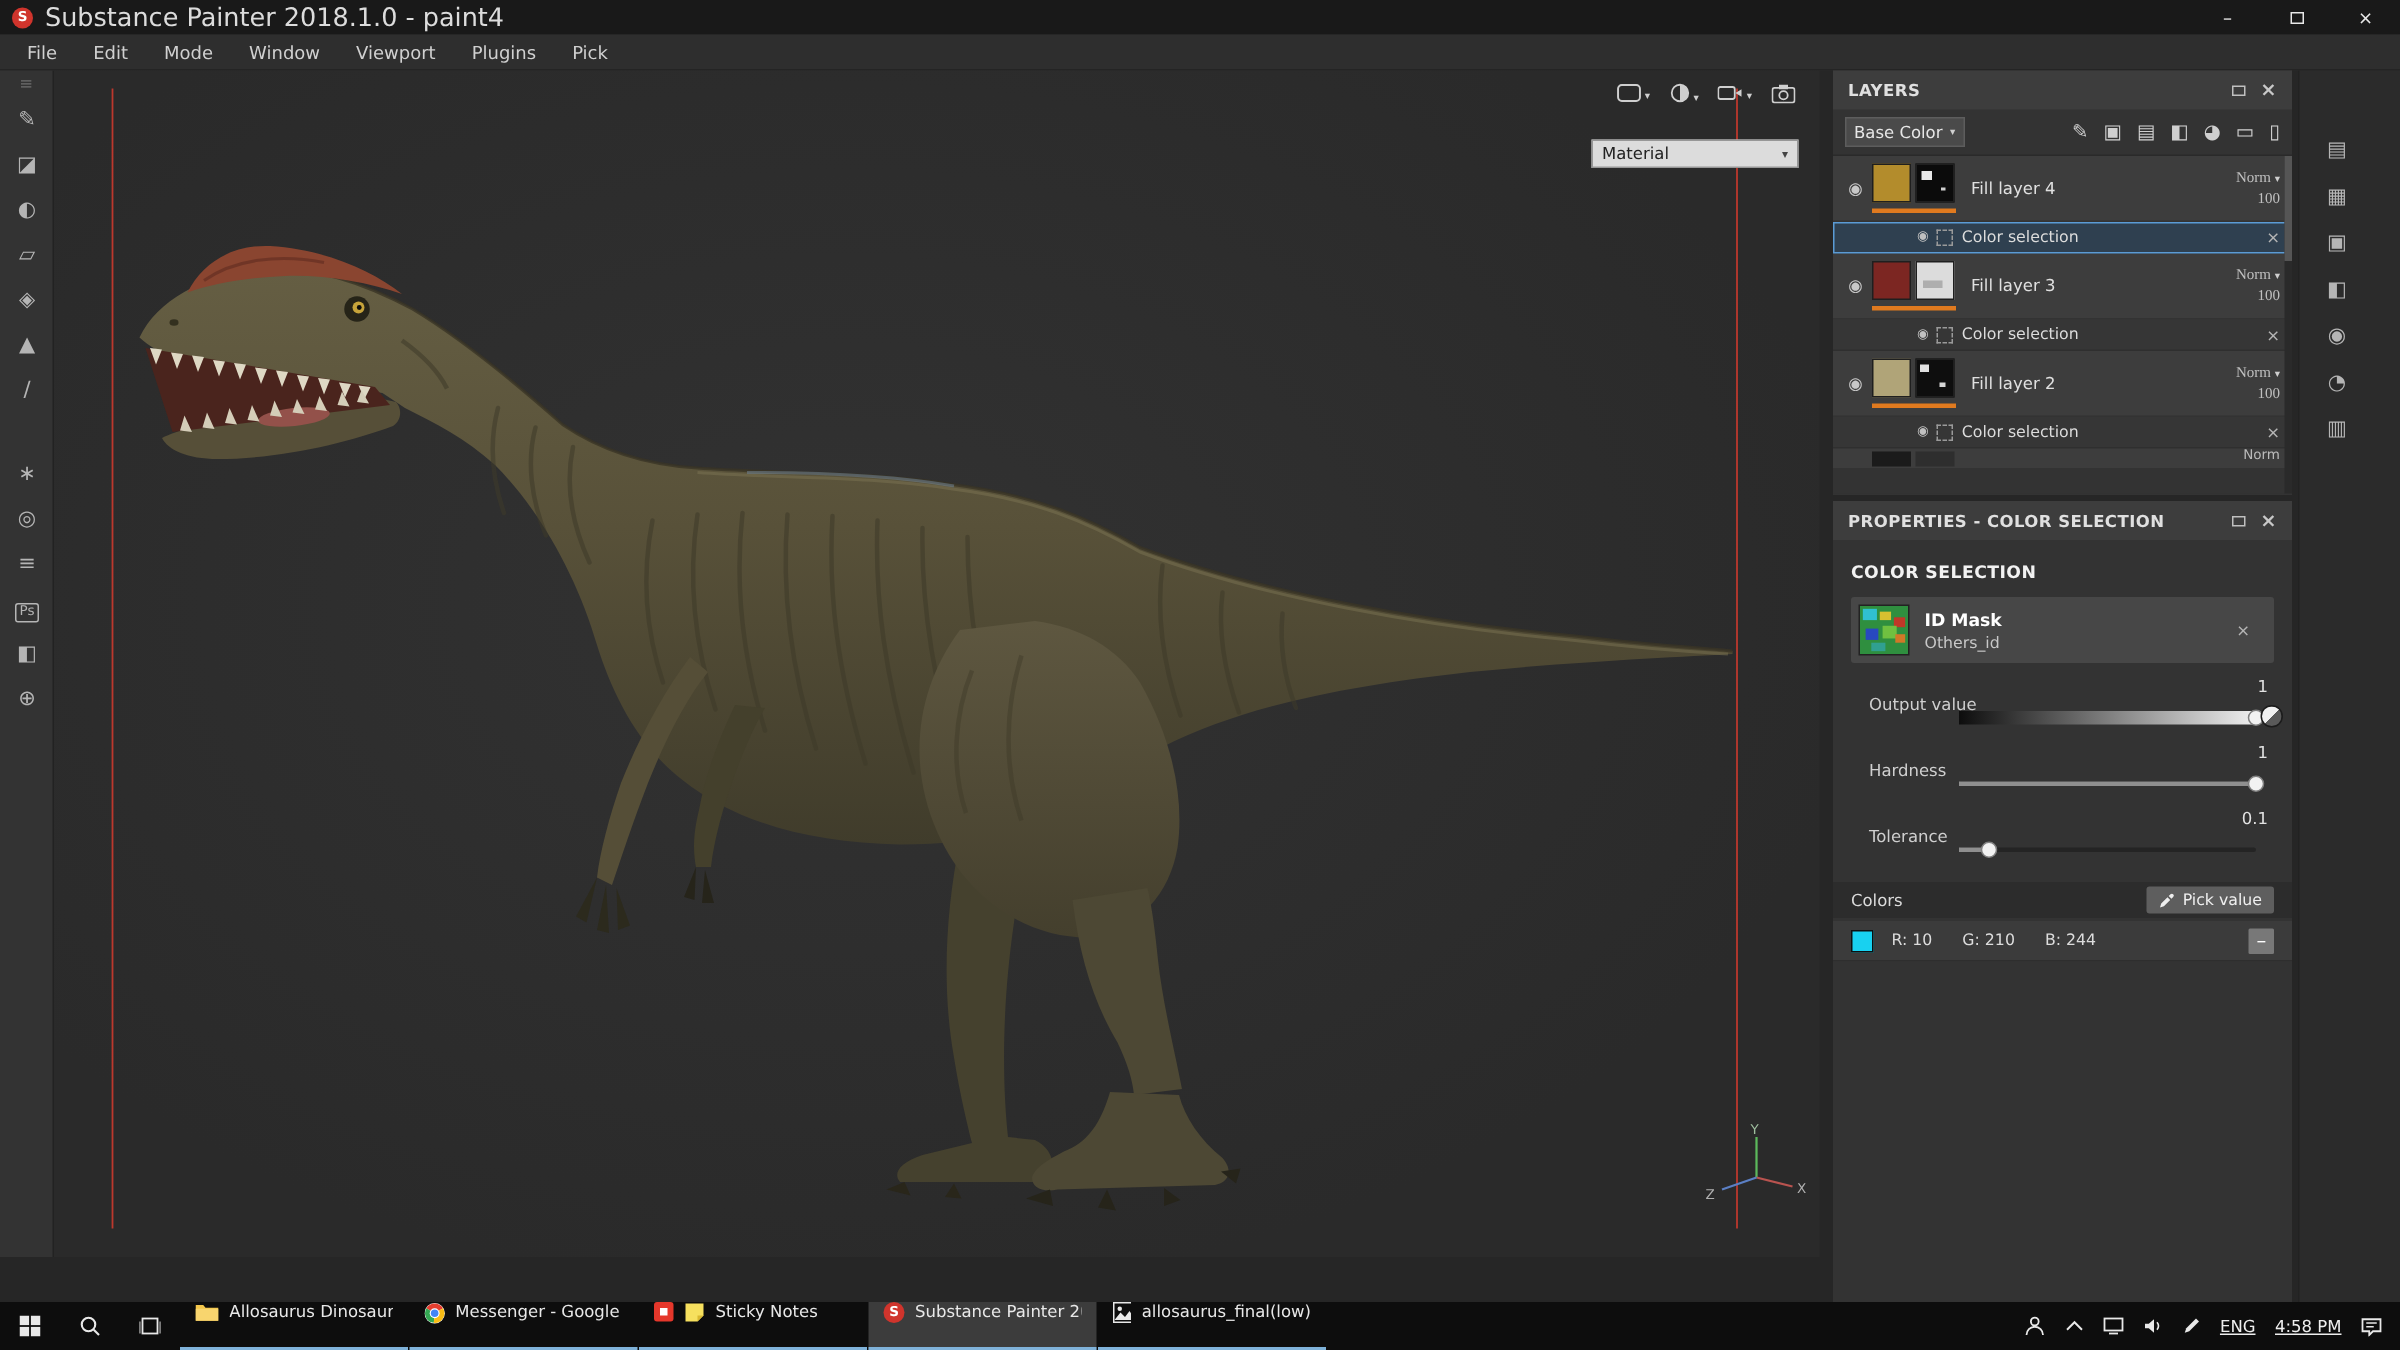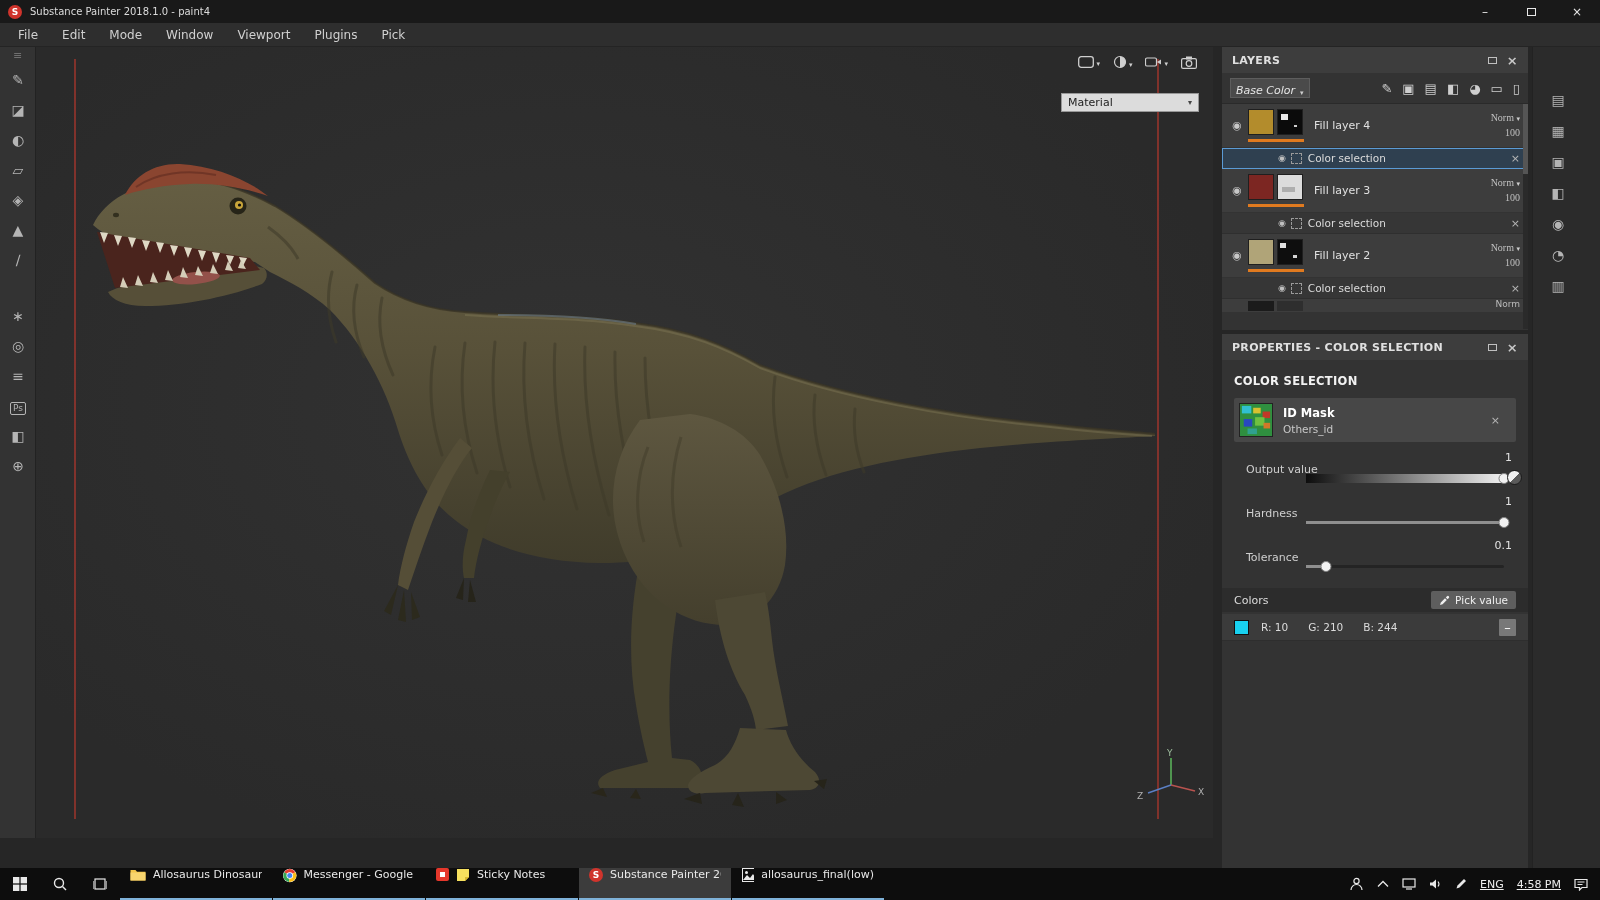--- a/index.html
+++ b/index.html
@@ -2,21 +2,21 @@
 <html><head>
 <meta charset="utf-8">
 <style>
   * { margin:0; padding:0; box-sizing:border-box; }
   body { background:#000; font-family:"DejaVu Sans","Liberation Sans",sans-serif; }
   .app { position:relative; width:1600px; height:900px; background:#262626; overflow:hidden; color:#d6d6d6; }
 
   
   .titlebar { position:absolute; left:0; top:0; width:1600px; height:23px; background:#191919; display:flex; align-items:center; }
   .app-logo { width:14px; height:14px; border-radius:50%; background:#d0342c; margin-left:8px; display:flex; align-items:center; justify-content:center; color:#fff; font-size:9px; font-weight:bold; }
-  .win-title { font-size:10px; color:#dcdcdc; margin-left:8px; }
+  .win-title { font-size:17px; color:#dcdcdc; margin-left:8px; }
   .win-controls { margin-left:auto; display:flex; height:23px; }
   .win-ctl { width:46px; height:23px; display:flex; align-items:center; justify-content:center; color:#e8e8e8; font-size:12px; }
   .ctl-max-box { width:9px; height:8px; border:1px solid #e8e8e8; display:inline-block; }
 
   
   .menubar { position:absolute; left:0; top:23px; width:1600px; height:24px; background:#2e2e2e; display:flex; align-items:center; padding-left:6px; border-bottom:1px solid #242424; }
   .menu-item { padding:0 12px; font-size:12px; color:#d0d0d0; }
 
   
   .sidebar { position:absolute; left:0; top:47px; width:36px; height:791px; background:#333; border-right:1px solid #222; }
@@ -47,21 +47,21 @@
   
   .panel { position:absolute; left:1222px; width:306px; background:#333; }
   .panel-header { height:26px; background:#3d3d3d; display:flex; align-items:center; padding:0 10px; font-size:11px; font-weight:bold; color:#e0e0e0; letter-spacing:.3px; }
   .ph-icons { margin-left:auto; display:flex; align-items:center; gap:10px; }
   .detach-box { width:9px; height:7px; border:1px solid #c0c0c0; display:inline-block; }
   .x-glyph { color:#c8c8c8; font-size:13px; line-height:13px; }
 
   
   .layers-panel { top:47px; height:283px; }
   .layers-toolbar { height:30px; display:flex; align-items:center; padding:0 8px; }
-  .channel-dd { height:20px; background:#4a4a4a; border:1px solid #5d5d5d; font-size:11px; color:#e6e6e6; display:flex; align-items:flex-end; padding:0 5px; gap:5px;font-style:italic; }
+  .channel-dd { height:20px; background:#4a4a4a; border:1px solid #5d5d5d; font-size:11px; color:#e6e6e6; display:flex; align-items:center; padding:0 5px; gap:5px; }
   .lt-icons { margin-left:auto; display:flex; gap:10px; font-size:13px; color:#cfcfcf; }
   .layers-list { position:relative; height:226px; overflow:hidden; border-top:1px solid #2a2a2a; background:#333; }
   .layer-row { height:44px; background:#3d3d3d; border-bottom:1px solid #333; display:flex; align-items:center; padding-left:4px; }
   .layer-vis { width:22px; text-align:center; font-size:11px; color:#c8c8c8; }
   .layer-thumbs { position:relative; width:58px; height:36px; }
   .thumb { position:absolute; top:1px; width:26px; height:26px; border:1px solid #1f1f1f; }
   .thumb.fill { left:0; }
   .thumb.mask { left:29px; }
   .blob { position:absolute; }
   .r0 .mask .blob { left:3px; top:4px; width:7px; height:6px; background:#e8e8e8; box-shadow:11px 9px 0 -2px #cfcfcf; }

